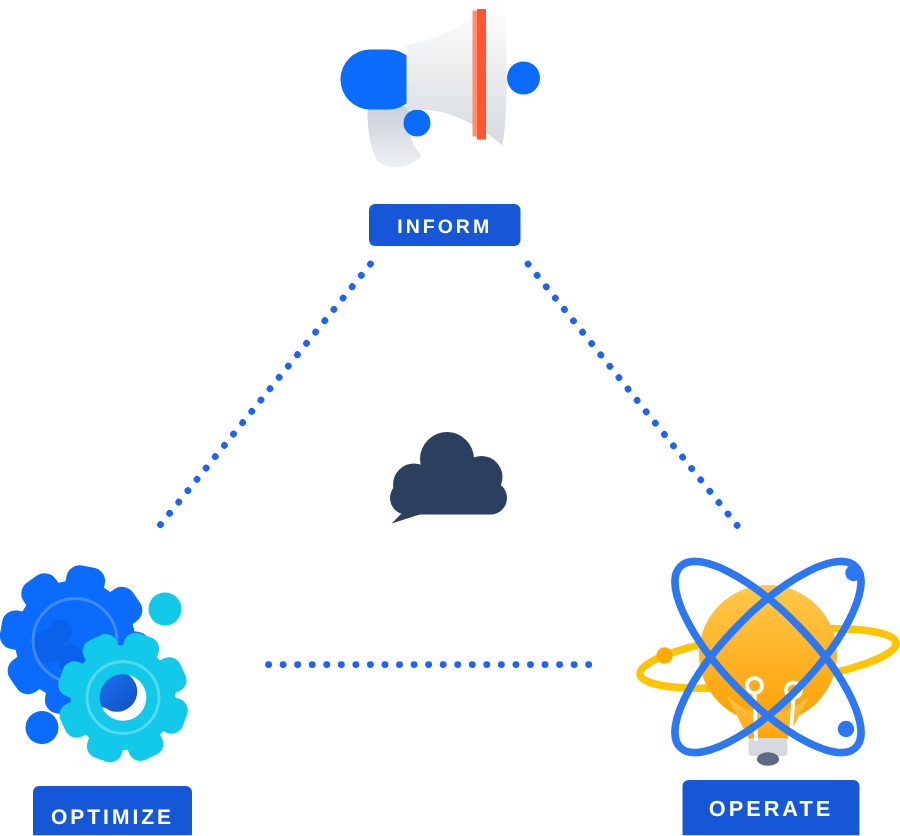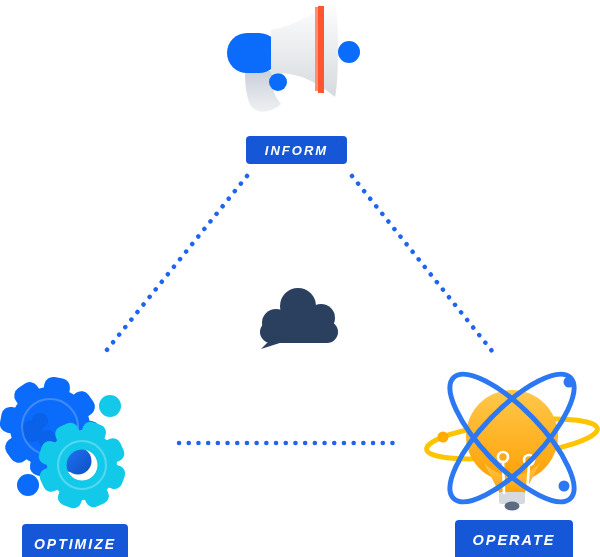--- a/index.html
+++ b/index.html
@@ -1,18 +1,18 @@
 <!DOCTYPE html>
 <html><head>
 <meta charset="utf-8">
 <style>
   html,body{margin:0;padding:0;}
   body{font-family:"Liberation Sans", sans-serif;background:#ffffff;}
   .stage{
-    position:relative;width:600px;height:557px;overflow:hidden;background:#ffffff;font-style:italic;
+    position:relative;width:600px;height:557px;overflow:hidden;background:#ffffff;
   }
   .stage svg{position:absolute;display:block;}
   .connector-layer{left:0;top:0;}
   .icon-megaphone{left:225px;top:0;}
   .icon-cloud{left:248px;top:280px;}
   .icon-gears{left:0;top:373px;}
   .icon-atom{left:424px;top:368px;}
   .node-label{
     position:absolute;display:flex;align-items:center;justify-content:center;
     background:#1557D7;color:#ffffff;border-radius:4px;

